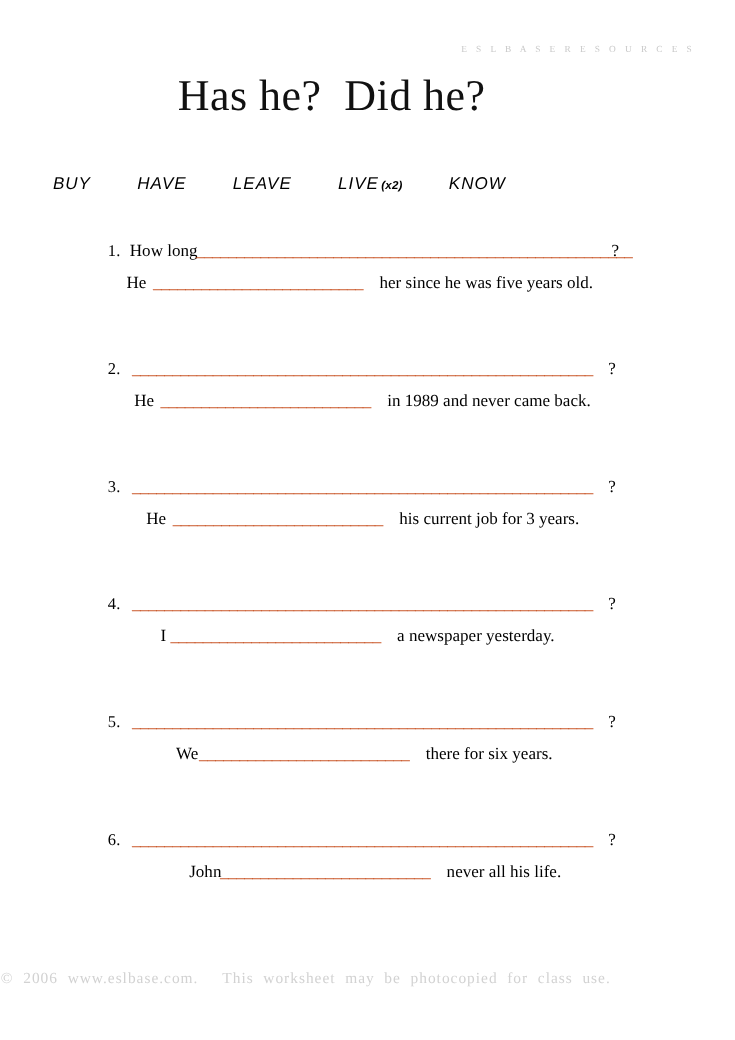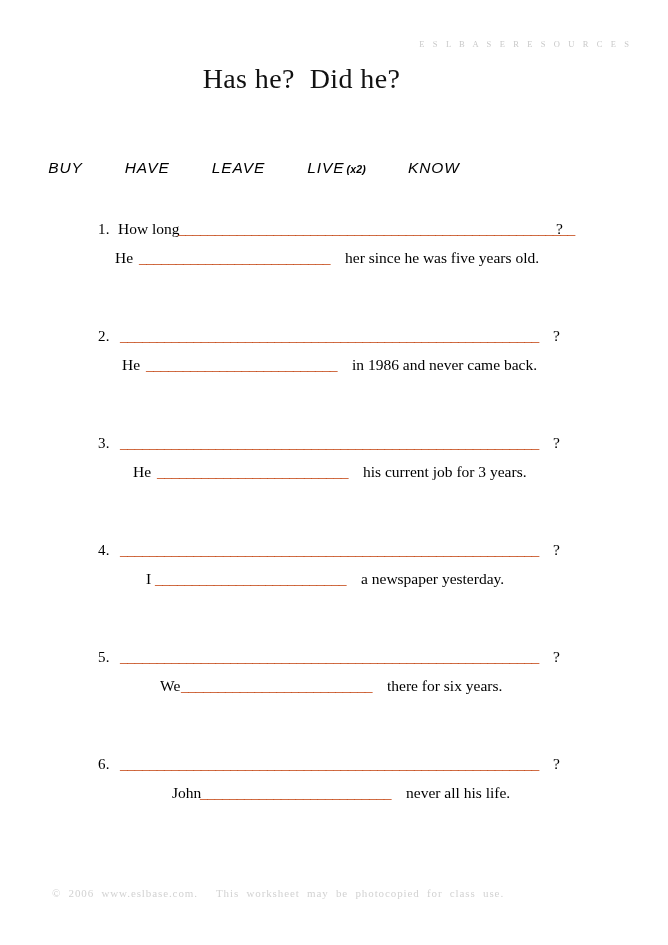--- a/index.html
+++ b/index.html
@@ -31,21 +31,21 @@
   }
 
   
   .title {
     position: absolute;
     top: 63px;
     left: 0;
     width: 603px;
     text-align: center;
     font-family: "Liberation Serif", "DejaVu Serif", serif;
-    font-size: 28px;
+    font-size: 40px;
     font-weight: normal;
     letter-spacing: 0.4px;
     white-space: pre;
     color: #111111;
   }
 
   
   .wordbank {
     position: absolute;
     top: 159px;
@@ -116,21 +116,21 @@
   }
 
   
   .footer {
     position: absolute;
     bottom: 46px;
     left: 0;
     width: 556px;
     text-align: center;
     font-family: "Liberation Serif", "DejaVu Serif", serif;
-    font-size: 11px;
+    font-size: 14px;
     letter-spacing: 0.9px;
     color: #d2d2d2;
     white-space: pre;
   }
 </style>
 </head>
 <body>
 
 <div class="running-head">E S L B A S E   R E S O U R C E S</div>
 
@@ -160,21 +160,21 @@
 
   <div class="qblock">
     <div class="qline first">
       <span class="qnum">2.</span>
       <span class="qtext blank" style="left:120px;">_________________________________________________________</span>
       <span class="qtext" style="left:553px;">?</span>
     </div>
     <div class="qline second">
       <span class="qtext" style="left:122px;">He</span>
       <span class="qtext blank" style="left:146px;">__________________________</span>
-      <span class="qtext" style="left:352px;">in 1986 and never came back.</span>
+      <span class="qtext" style="left:352px;">in 1989 and never came back.</span>
     </div>
   </div>
 
   <div class="qblock">
     <div class="qline first">
       <span class="qnum">3.</span>
       <span class="qtext blank" style="left:120px;">_________________________________________________________</span>
       <span class="qtext" style="left:553px;">?</span>
     </div>
     <div class="qline second">

